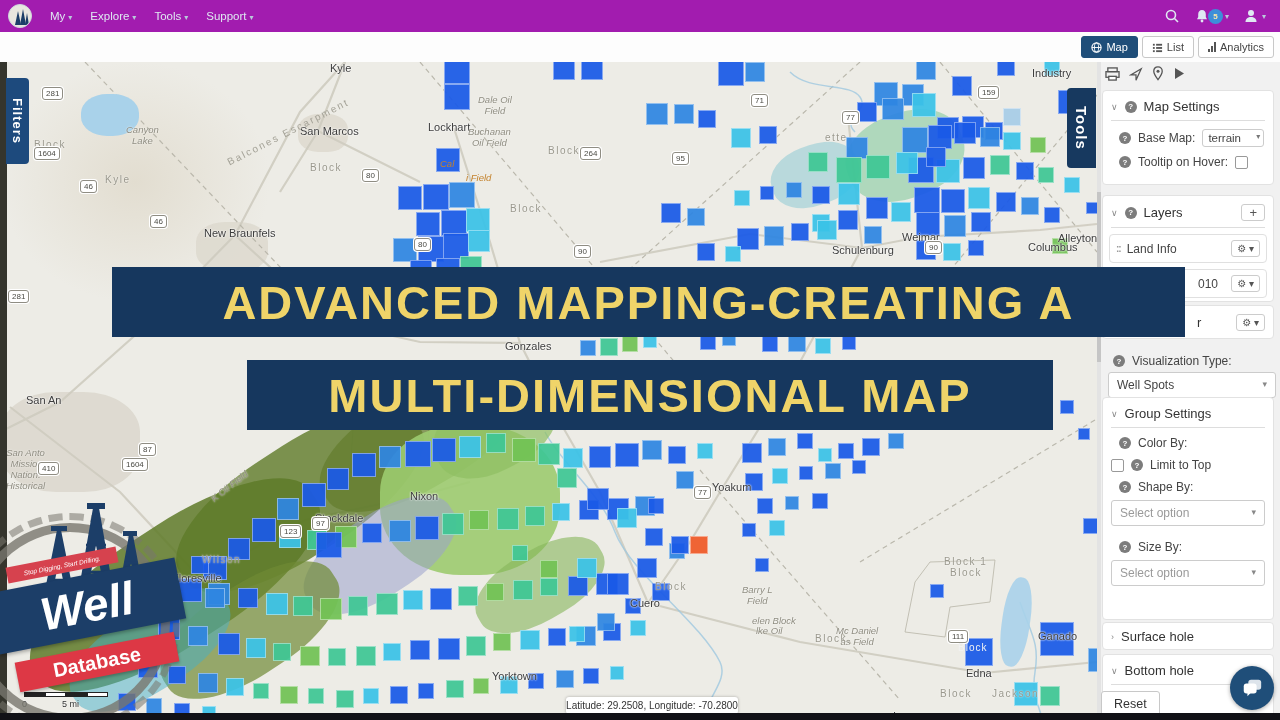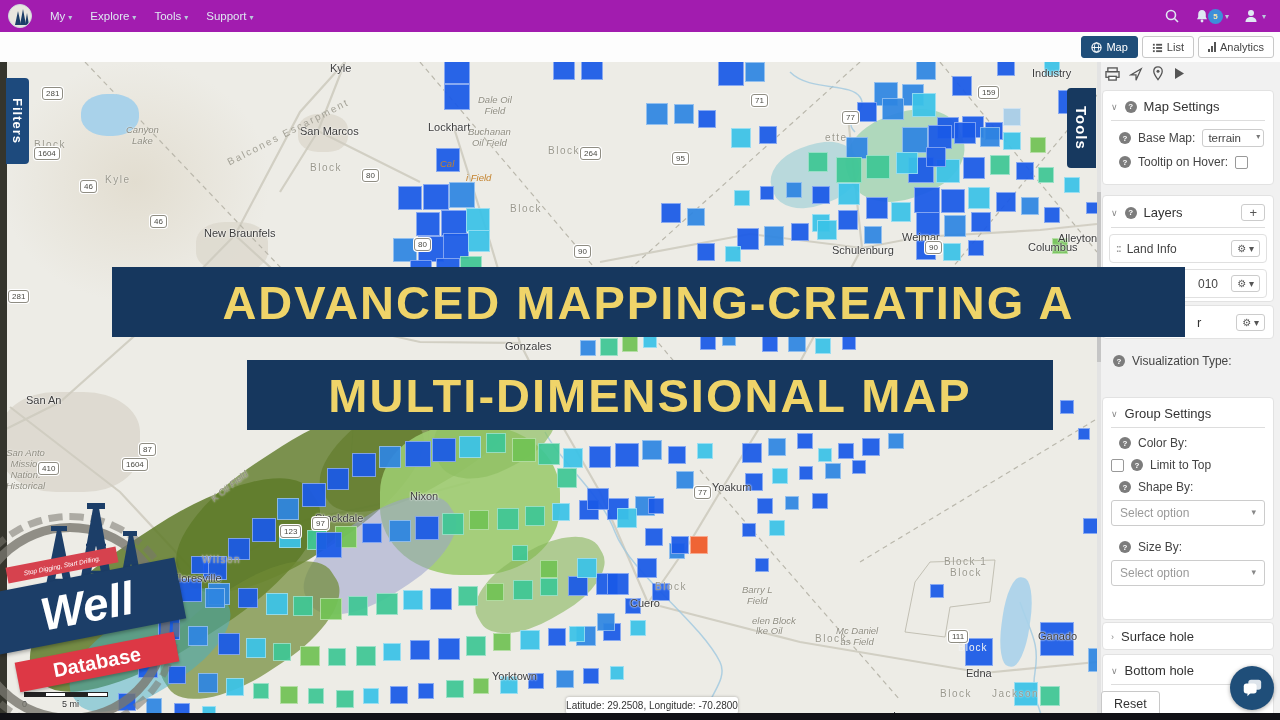--- a/index.html
+++ b/index.html
@@ -650,20 +650,21 @@
     <div class="card-head">
       <span style="margin-left:86px;">r</span>
       <span class="gearbtn">⚙ ▾</span>
     </div>
   </div>
 
   <div class="prow" style="position:absolute;left:0;top:284px;padding-left:16px;">
     <span class="qi">?</span>
     <span>Visualization Type:</span>
   </div>
+  <div class="wideselect" style="position:absolute;left:3px;top:304px;width:168px;">Well Spots</div>
 
   <div class="card" style="top:335px;height:223px;">
     <div class="card-head">
       <span class="chev">∨</span>
       <span>Group Settings</span>
     </div>
     <div class="hdiv"></div>
     <div class="prow">
       <span class="qi">?</span>
       <span>Color By:</span>

